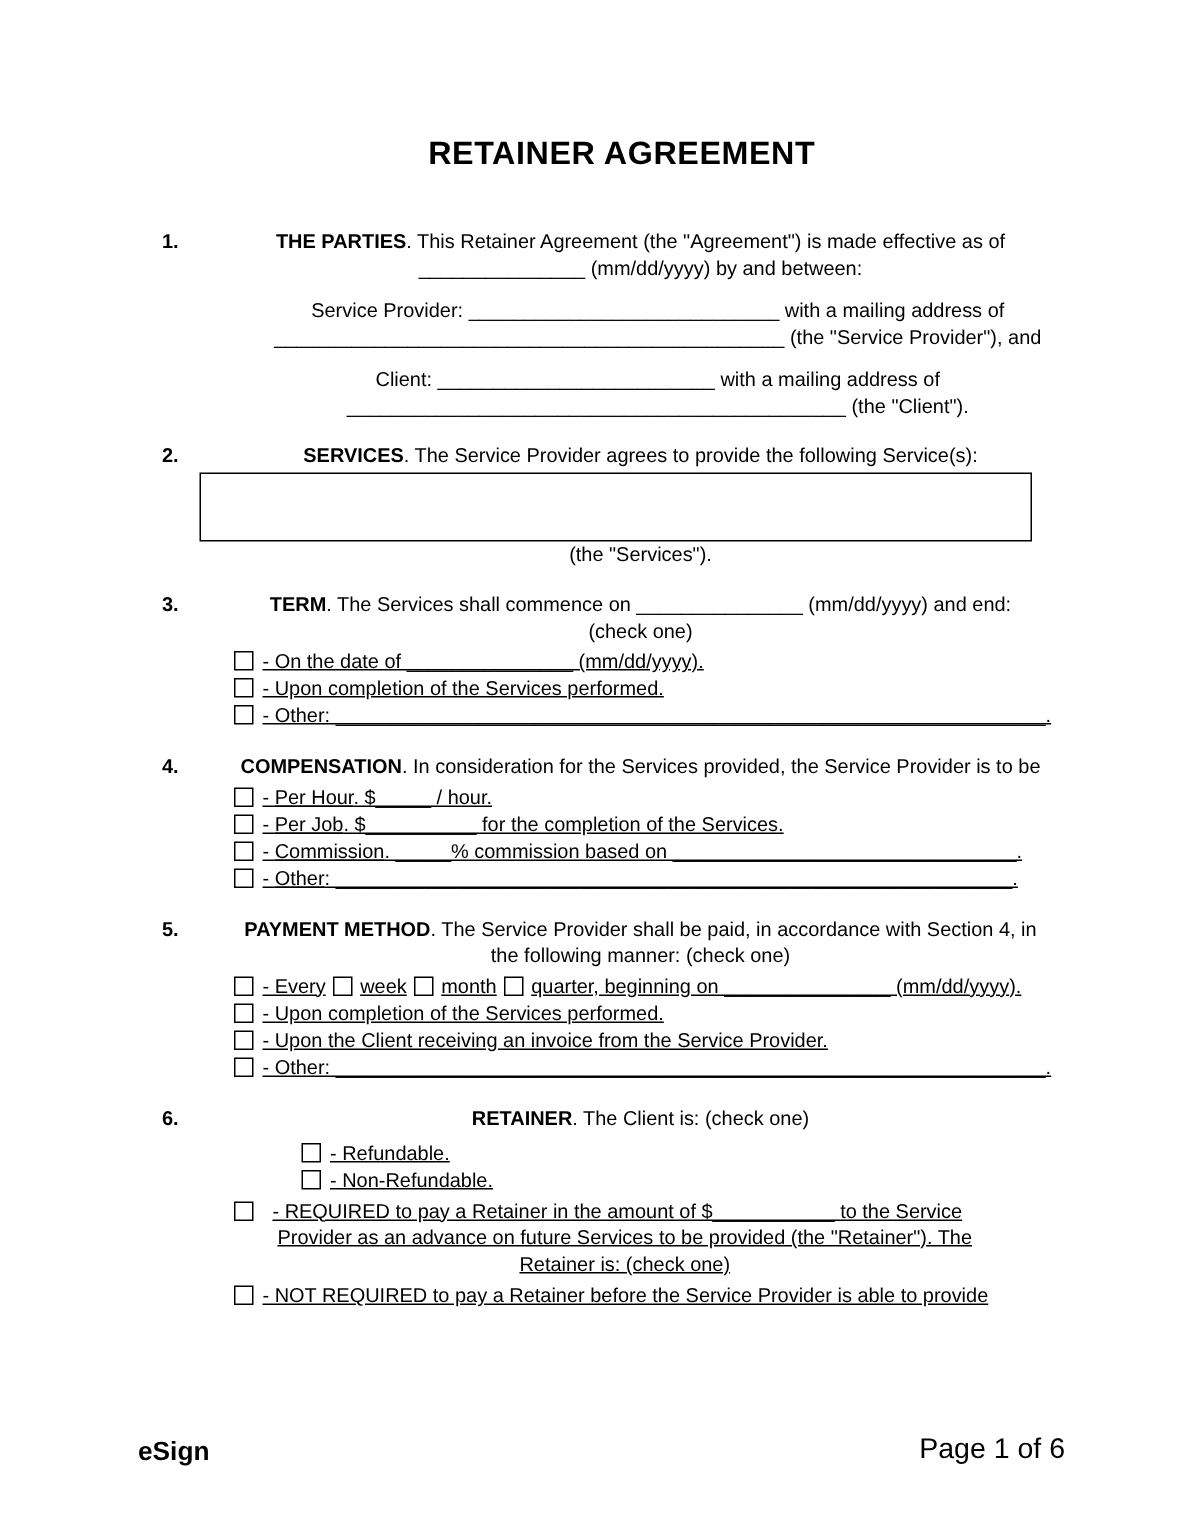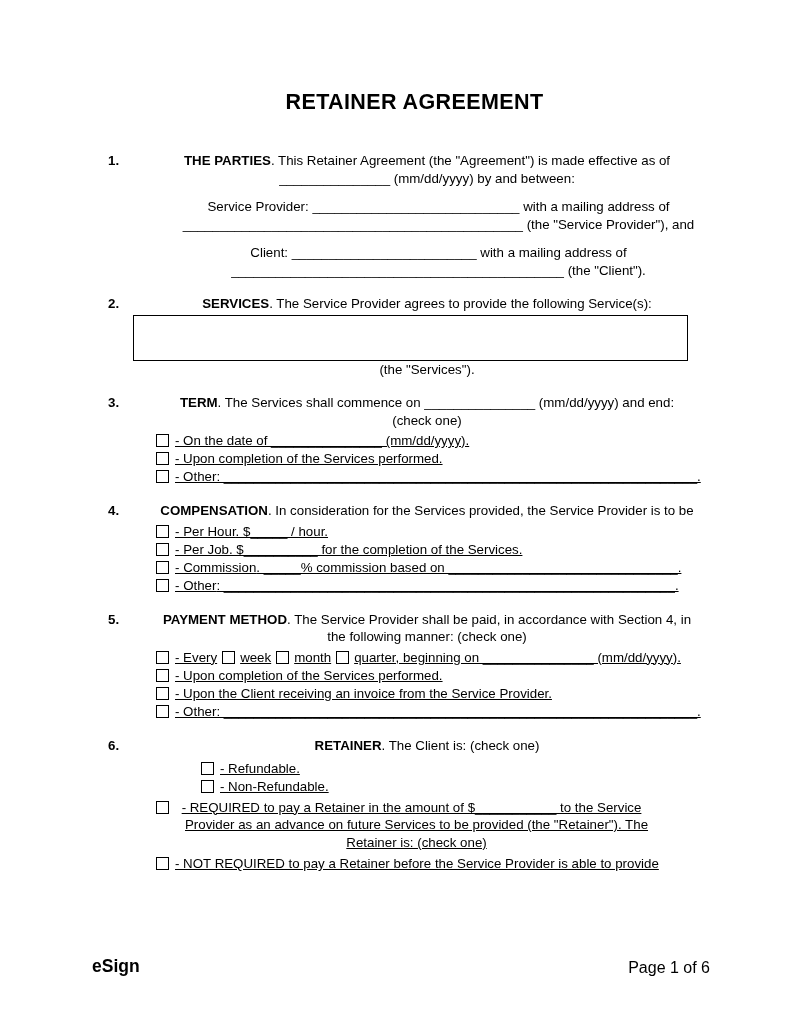--- a/index.html
+++ b/index.html
@@ -38,21 +38,21 @@
     border:1.5px solid #000; vertical-align:-2px; margin:0 5px; background:#fff;
   }
   .svcbox {
     width:555px; height:46px; border:1.5px solid #000; margin-top:2px; background:#fff;
   }
   .footer {
     position:absolute; left:92px; right:81px; top:956px;
     display:flex; justify-content:space-between; align-items:flex-end;
   }
   .brand { font-weight:bold; font-size:17.5px; }
-  .pageno { font-size:16px; }
+  .pageno { font-size:19px; }
 </style>
 </head>
 <body>
 
 <div class="page">
 
   <h1 class="title">RETAINER AGREEMENT</h1>
 
   <div class="sec first">
     <div class="num">1.</div>

